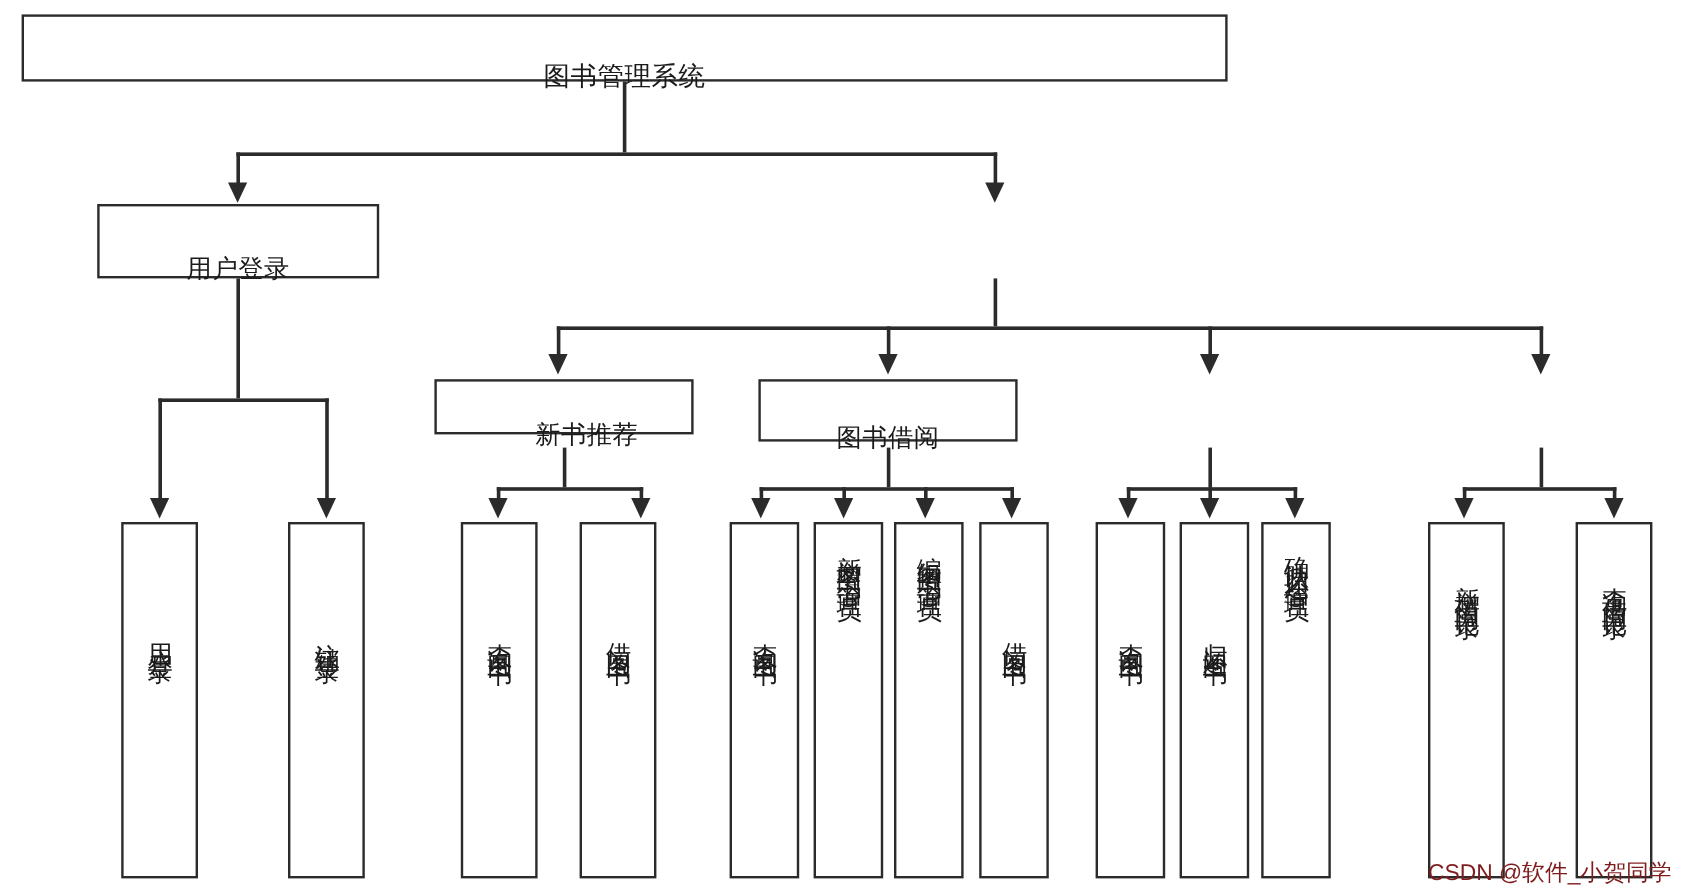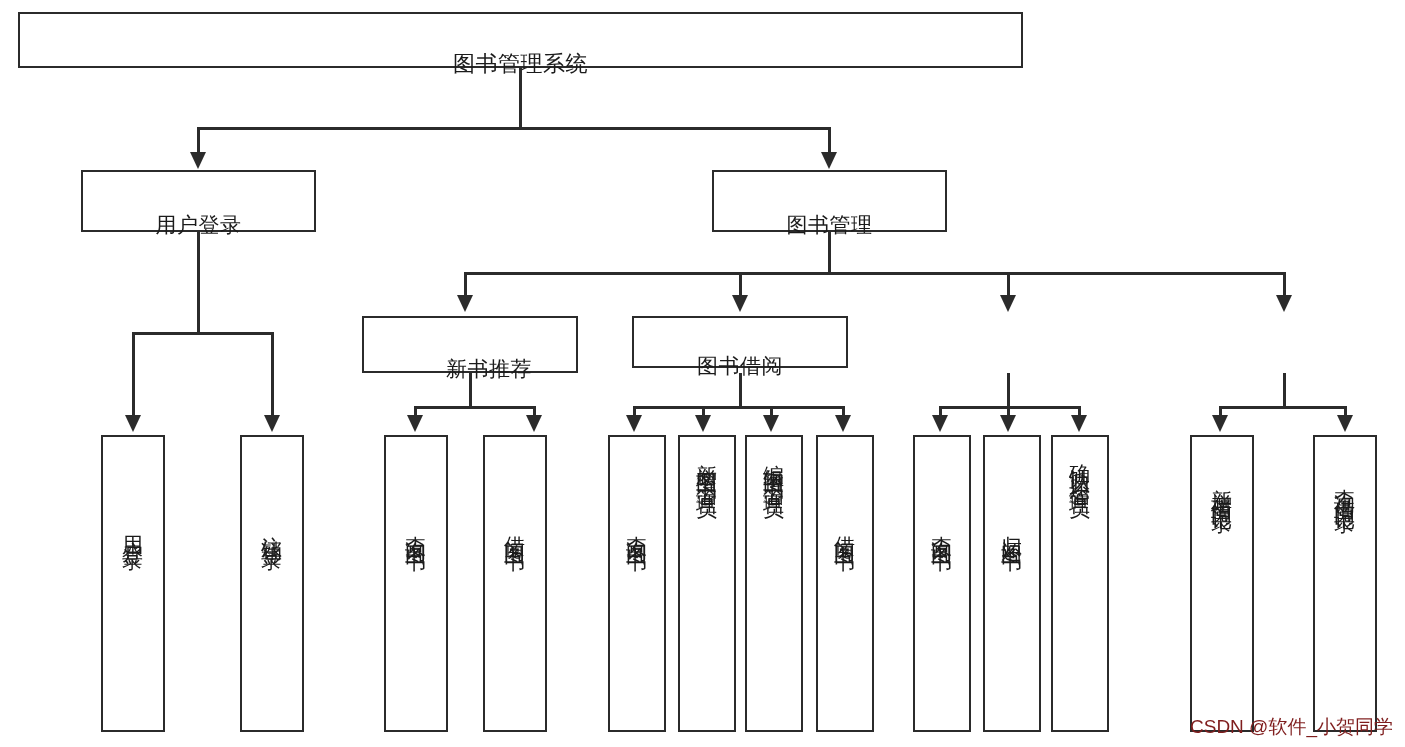--- a/index.html
+++ b/index.html
@@ -101,23 +101,20 @@
 
   <div class="ln v" style="left:197px; top:127px; width:3px; height:26px;"></div>
   <div class="arrow" style="left:190px; top:152px;"></div>
   <div class="ln v" style="left:828px; top:127px; width:3px; height:26px;"></div>
   <div class="arrow" style="left:821px; top:152px;"></div>
 
   <div class="node horiz" style="left:81px; top:170px; width:235px; height:62px;">
     <span class="label">用户登录</span>
   </div>
 
-  <div class="node horiz" style="left:712px; top:170px; width:235px; height:62px;">
-    <span class="label">图书管理</span>
-  </div>
 
   <div class="ln v" style="left:197px; top:232px; width:3px; height:100px;"></div>
   <div class="ln h" style="left:132px; top:332px; width:142px; height:3px;"></div>
   <div class="ln v" style="left:132px; top:332px; width:3px; height:84px;"></div>
   <div class="arrow" style="left:125px; top:415px;"></div>
   <div class="ln v" style="left:271px; top:332px; width:3px; height:84px;"></div>
   <div class="arrow" style="left:264px; top:415px;"></div>
 
   <div class="ln v" style="left:828px; top:232px; width:3px; height:40px;"></div>
   <div class="ln h" style="left:464px; top:272px; width:822px; height:3px;"></div>
@@ -127,21 +124,21 @@
 
   <div class="ln v" style="left:739px; top:272px; width:3px; height:24px;"></div>
   <div class="arrow" style="left:732px; top:295px;"></div>
 
   <div class="ln v" style="left:1007px; top:272px; width:3px; height:24px;"></div>
   <div class="arrow" style="left:1000px; top:295px;"></div>
 
   <div class="ln v" style="left:1283px; top:272px; width:3px; height:24px;"></div>
   <div class="arrow" style="left:1276px; top:295px;"></div>
 
-  <div class="node horiz" style="left:362px; top:316px; width:216px; height:57px;padding-left:38px;">
+  <div class="node horiz" style="left:362px; top:316px; width:216px; height:46px;padding-left:38px;">
     <span class="label">新书推荐</span>
   </div>
 
   <div class="node horiz" style="left:632px; top:316px; width:216px; height:52px;">
     <span class="label">图书借阅</span>
   </div>
 
 
 
   <div class="ln v" style="left:469px; top:373px; width:3px; height:33px;"></div>

